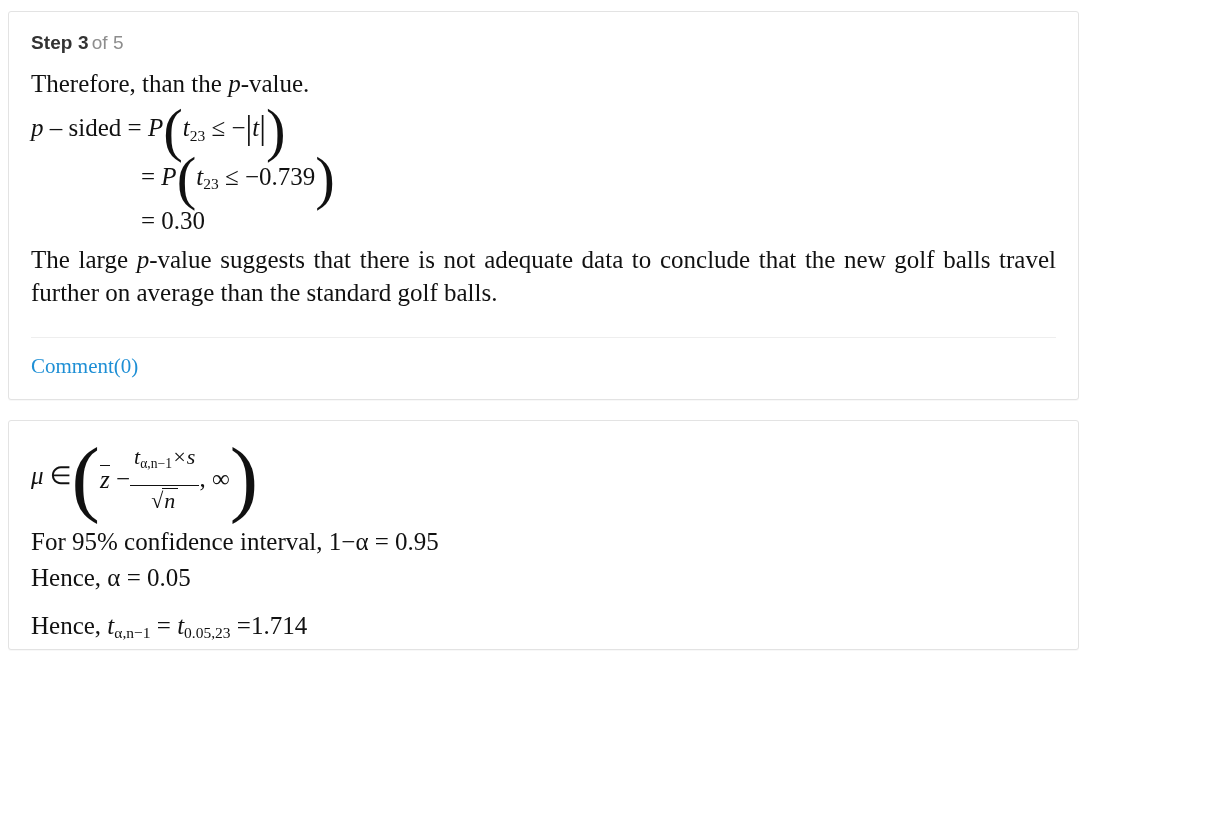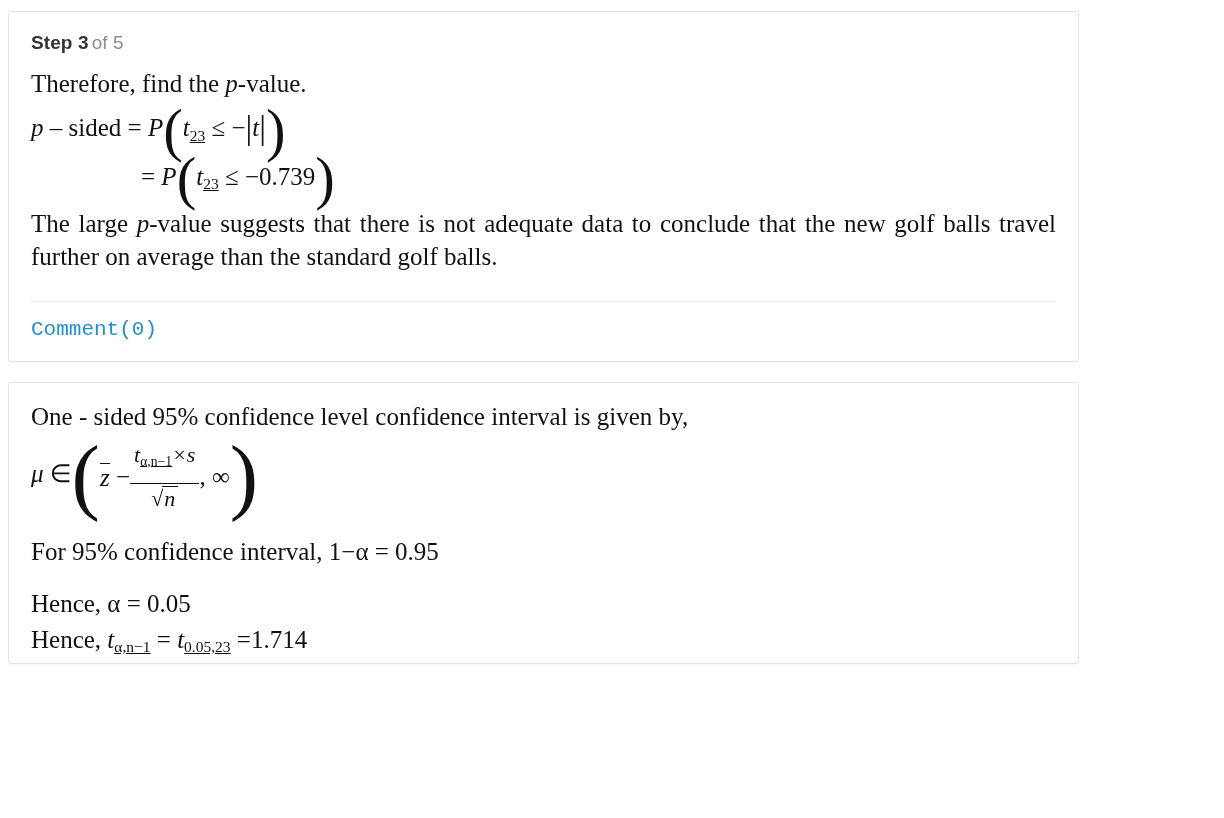--- a/index.html
+++ b/index.html
@@ -58,33 +58,32 @@
     font-size: 25px;
     line-height: 1.32;
     color: #111111;
     text-align: justify;
     margin-top: 2px;
   }
   .ital { font-style: italic; }
   sub {
     font-size: 0.62em;
     vertical-align: -0.28em;
-    text-decoration: underline;
   }
   .indent1 { padding-left: 110px; }
   .divider {
     border-top: 1px solid #eeeeee;
     margin: 22px 22px 0 22px;
   }
   .comment-row {
     padding: 16px 22px 20px 22px;
   }
   .comment-link {
     color: #1e8fd5;
-    font-family: Liberation Mono, monospace;
+    font-family: Liberation Serif, serif;
     font-size: 21px;
     text-decoration: none;
     cursor: pointer;
   }
   .gap {
     height: 10px;
   }
   
   .frac {
     display: inline-block;
@@ -140,31 +139,34 @@
 
   <div class="step-card first">
 
     <div class="step-header">
       <span class="step-label">Step 3</span><span class="step-of">of 5</span>
     </div>
 
     <div class="step-body">
 
       <div class="mathline">
-        <span>Therefore, find the </span><span class="ital">p</span><span>-value.</span>
+        <span>Therefore, than the </span><span class="ital">p</span><span>-value.</span>
       </div>
 
       <div class="mathline" style="margin-top:6px;">
         <span class="ital">p</span><span> – sided = </span><span class="ital">P</span><span class="bigparen">(</span><span class="ital">t</span><sub>23</sub><span> ≤ −</span><span class="absbar">|</span><span class="ital">t</span><span class="absbar">|</span><span class="bigparen">)</span>
       </div>
 
       <div class="mathline indent1" style="margin-top:4px;">
         <span>= </span><span class="ital">P</span><span class="bigparen">(</span><span class="ital">t</span><sub>23</sub><span> ≤ −0.739</span><span class="bigparen">)</span>
       </div>
 
+      <div class="mathline indent1" style="margin-top:4px;">
+        <span>= 0.30</span>
+      </div>
 
       <div class="para" style="margin-top:6px;">
         <span>The large </span><span class="ital">p</span><span>-value suggests that there is not adequate data to conclude that the new golf balls travel further on average than the standard golf balls.</span>
       </div>
 
     </div>
 
     <div class="divider"></div>
 
     <div class="comment-row">
@@ -173,39 +175,36 @@
 
   </div>
 
   <div class="gap"></div>
 
   <div class="step-card">
 
 
     <div class="step-body">
 
-      <div class="mathline" style="margin-top:4px;">
-        <span>One - sided 95% confidence level confidence interval is given by,</span>
-      </div>
 
       <div class="mathline" style="margin-top:10px; line-height:1.0;">
         <span class="ital">μ</span>
         <span>∈</span><span class="bigparen" style="font-size:3.4em;">(</span><span class="mid"><span class="overline ital">z</span></span>
         <span class="mid">−</span><span class="frac"><span class="num"><span class="ital">t</span><sub>α,n−1</sub><span class="ital">×s</span></span><span class="den"><span class="sqrt">√<span class="radicand ital">n</span></span></span></span><span class="mid">, ∞</span><span class="bigparen" style="font-size:3.4em;">)</span>
       </div>
 
-      <div class="mathline" style="margin-top:26px;">
+      <div class="mathline" style="margin-top:14px;">
         <span>For 95% confidence interval, 1−α = 0.95</span>
       </div>
 
-      <div class="mathline" style="margin-top:20px;">
+      <div class="mathline" style="margin-top:4px;">
         <span>Hence,  α = 0.05</span>
       </div>
 
-      <div class="mathline" style="margin-top:4px;">
+      <div class="mathline" style="margin-top:16px;">
         <span>Hence,  </span><span class="ital">t</span><sub>α,n−1</sub><span> = </span><span class="ital">t</span><sub>0.05,23</sub><span> =1.714</span>
       </div>
 
     </div>
 
   </div>
 
 </div>
 
 </body></html>

